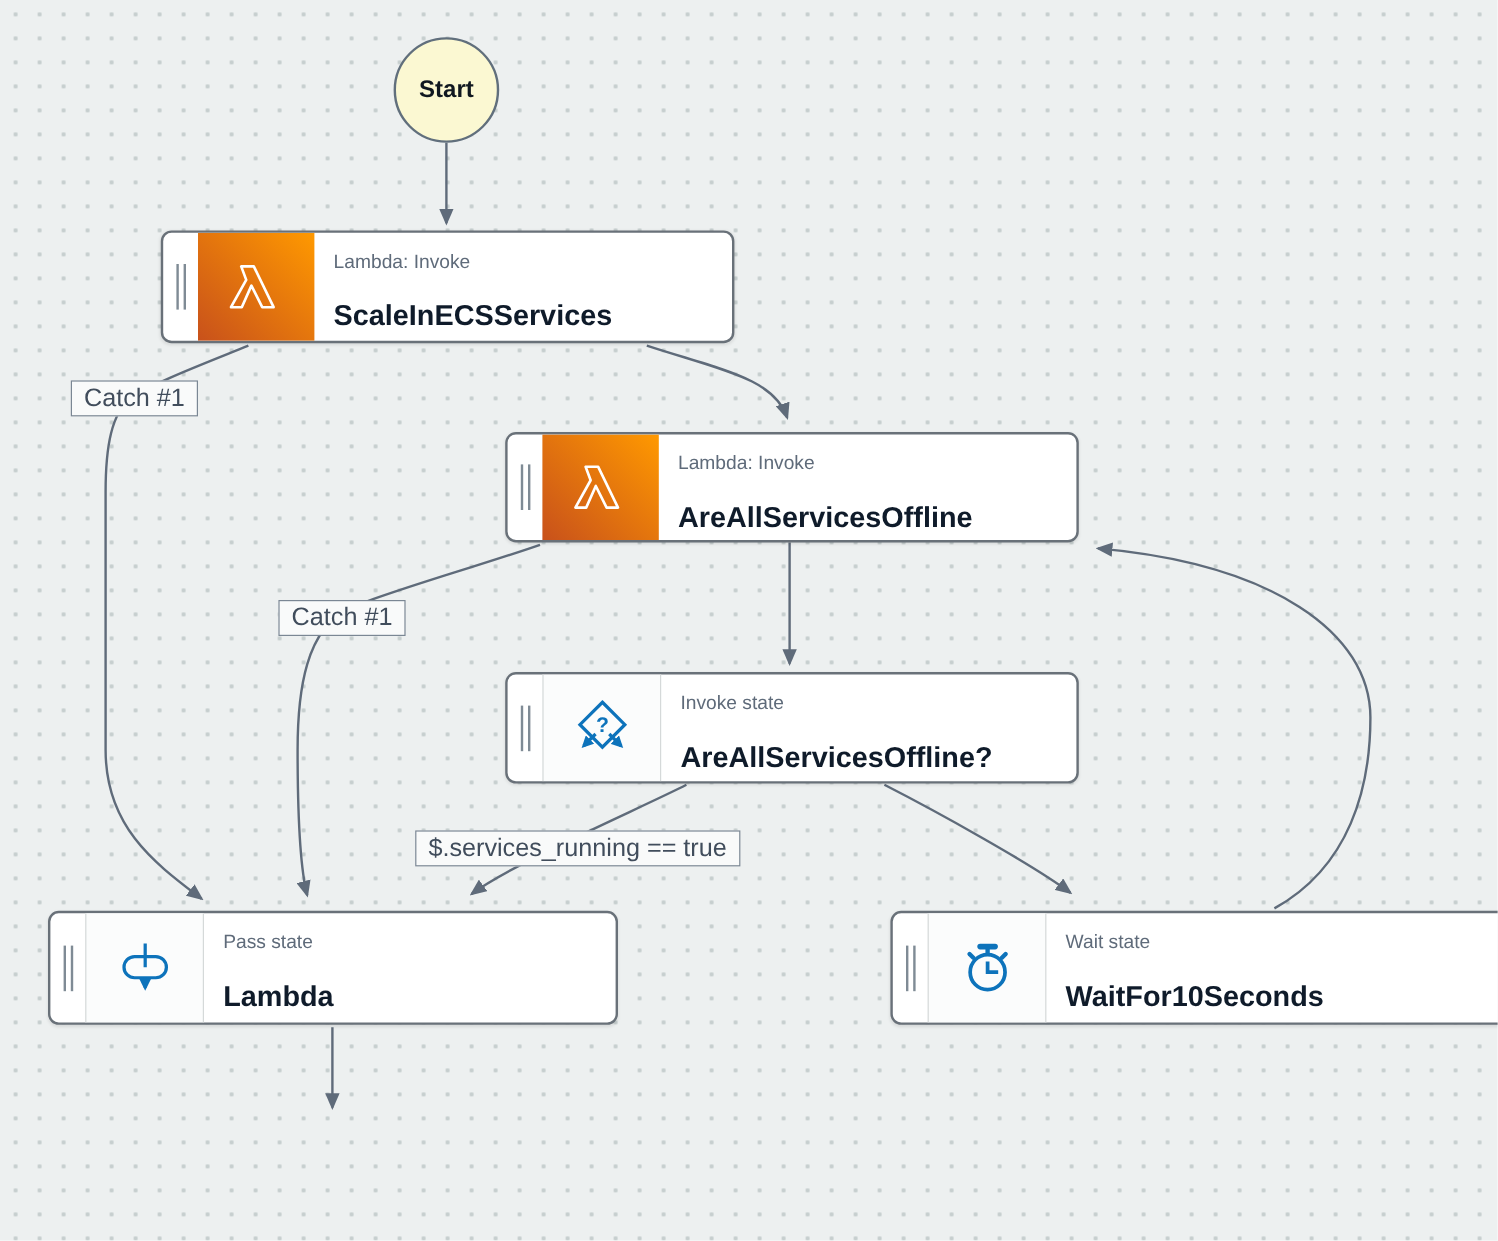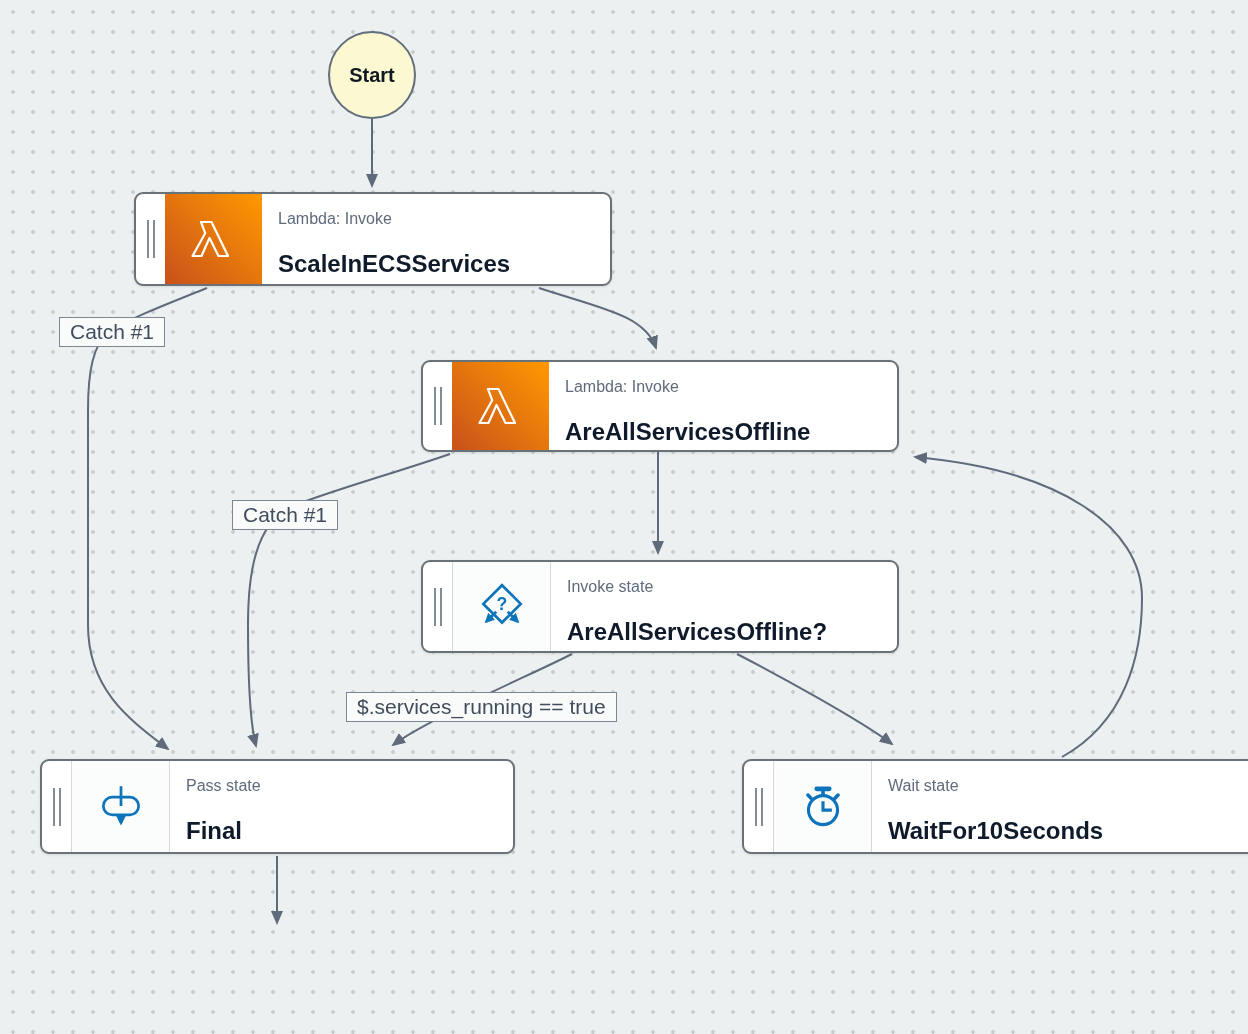--- a/index.html
+++ b/index.html
@@ -142,21 +142,21 @@
       </div>
     <div class="icon-cell svc">
       <svg viewBox="0 0 52 52" width="54" height="54">
         <path stroke-width="2.6" d="M26 6 L26 25"></path>
         <rect stroke-width="2.6" x="9" y="16.5" width="34" height="17" rx="8.5"></rect>
         <path stroke-width="2.6" d="M26 33.5 L26 41.5" marker-end="url(#arrowB)"></path>
       </svg>
     </div>
     <div class="text-cell">
       <div class="type">Pass state</div>
-      <div class="name">Final</div>
+      <div class="name">Lambda</div>
     </div>
   </div>
 
   <div class="node" id="node-wait">
     <div class="grip">
         <i></i>
         <i></i>
       </div>
     <div class="icon-cell svc">
       <svg viewBox="0 0 52 52" width="54" height="54">

